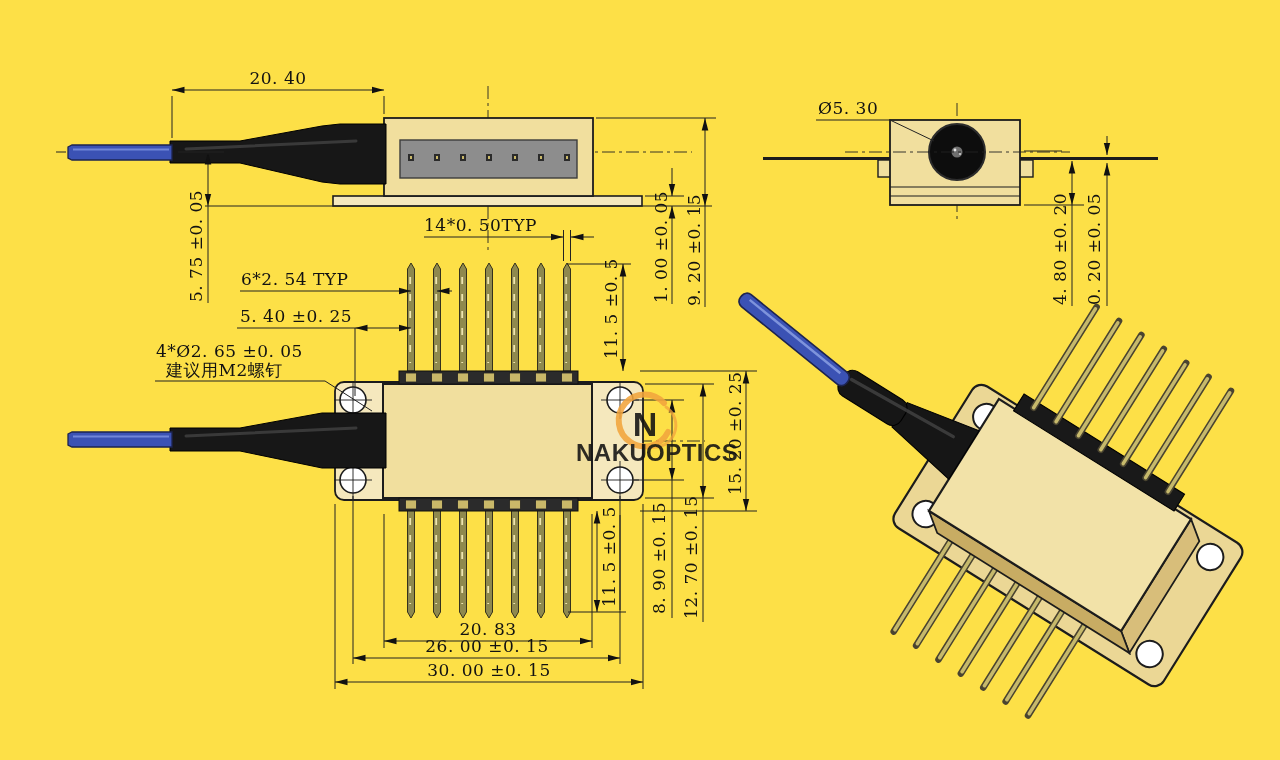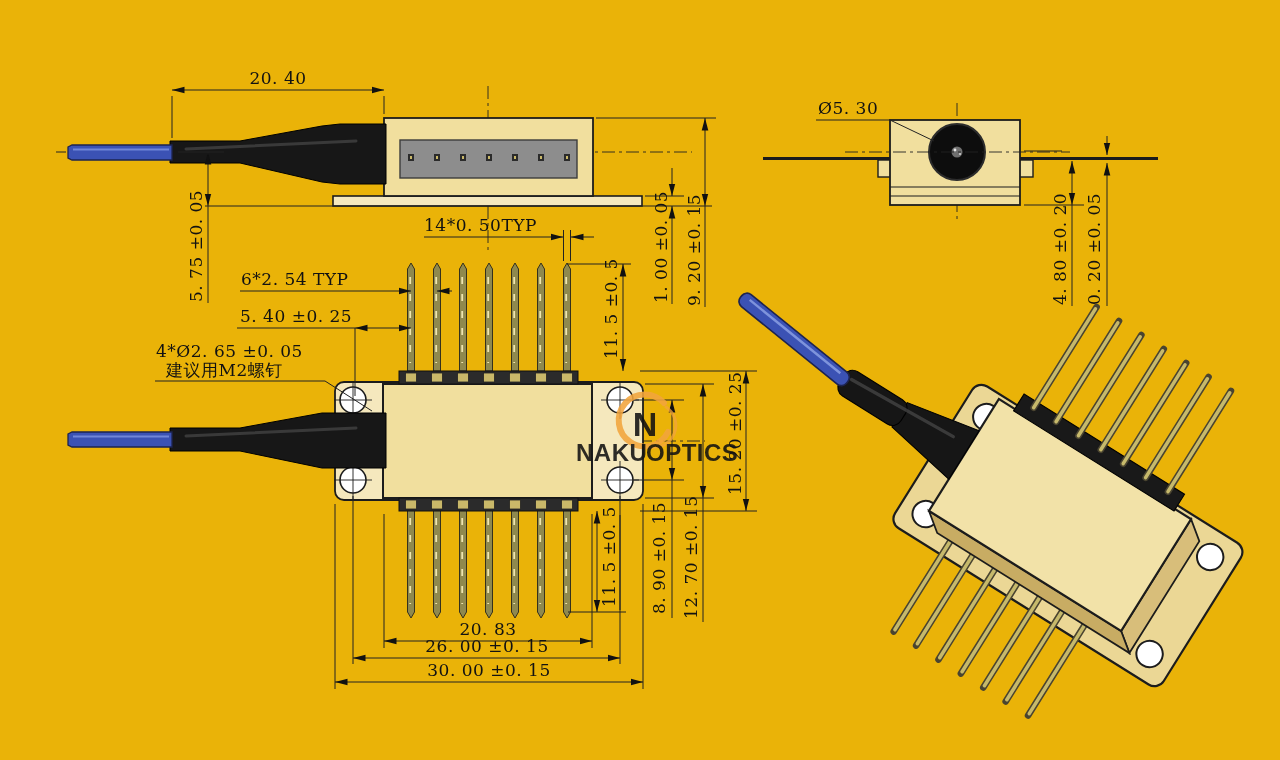--- a/index.html
+++ b/index.html
@@ -1,16 +1,16 @@
 <!DOCTYPE html>
 <html><head>
 <meta charset="utf-8">
 <style>
   html,body{margin:0;padding:0;background:#ffffff;}
-  .stage{position:relative;width:1280px;height:760px;background:#eab308;overflow:hidden;}
+  .stage{position:relative;width:1280px;height:760px;background:#fde047;overflow:hidden;}
   svg{display:block;}
   svg text{font-family:"DejaVu Serif", "Liberation Serif", serif;font-size:17px;fill:#121212;}
   text.dim{letter-spacing:0.5px;}
   text.vdim{letter-spacing:0.5px;}
   .logo-n{font-family:"Liberation Sans", sans-serif;font-weight:bold;font-size:34px;}
   .logo-word{font-family:"Liberation Sans", sans-serif;font-weight:bold;font-size:24px;letter-spacing:0.5px;}
 </style>
 </head>
 <body>
 

